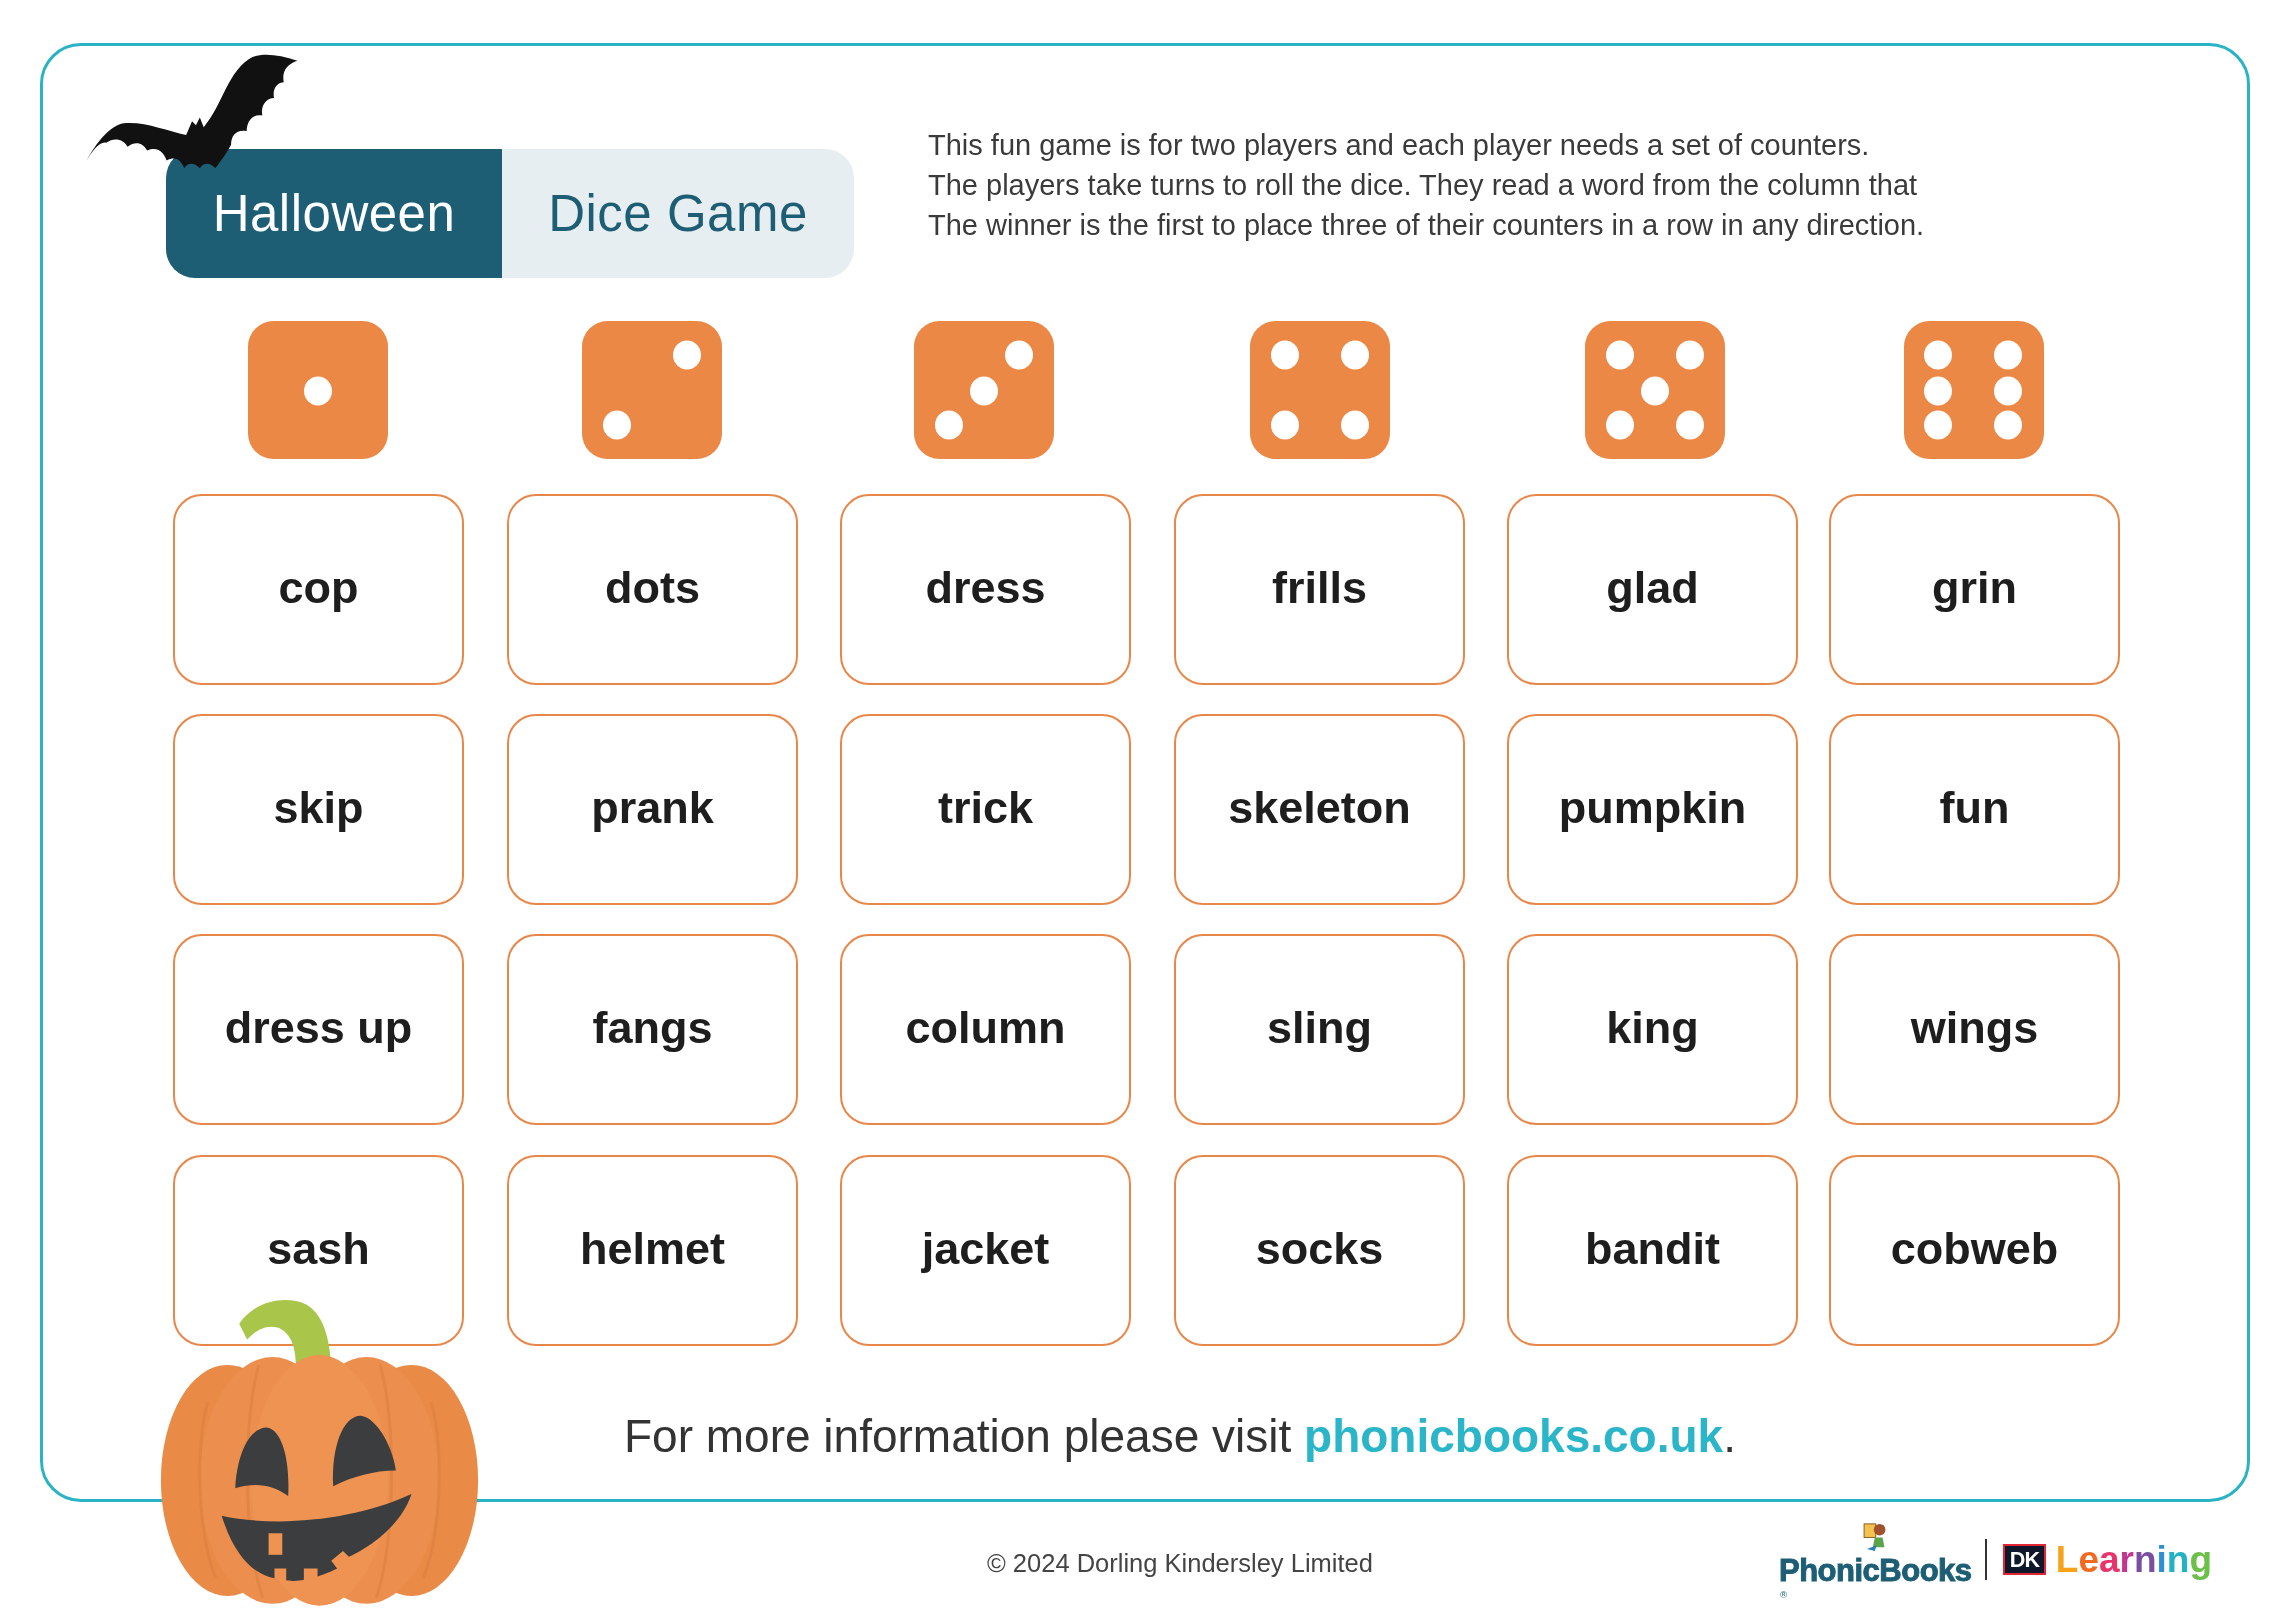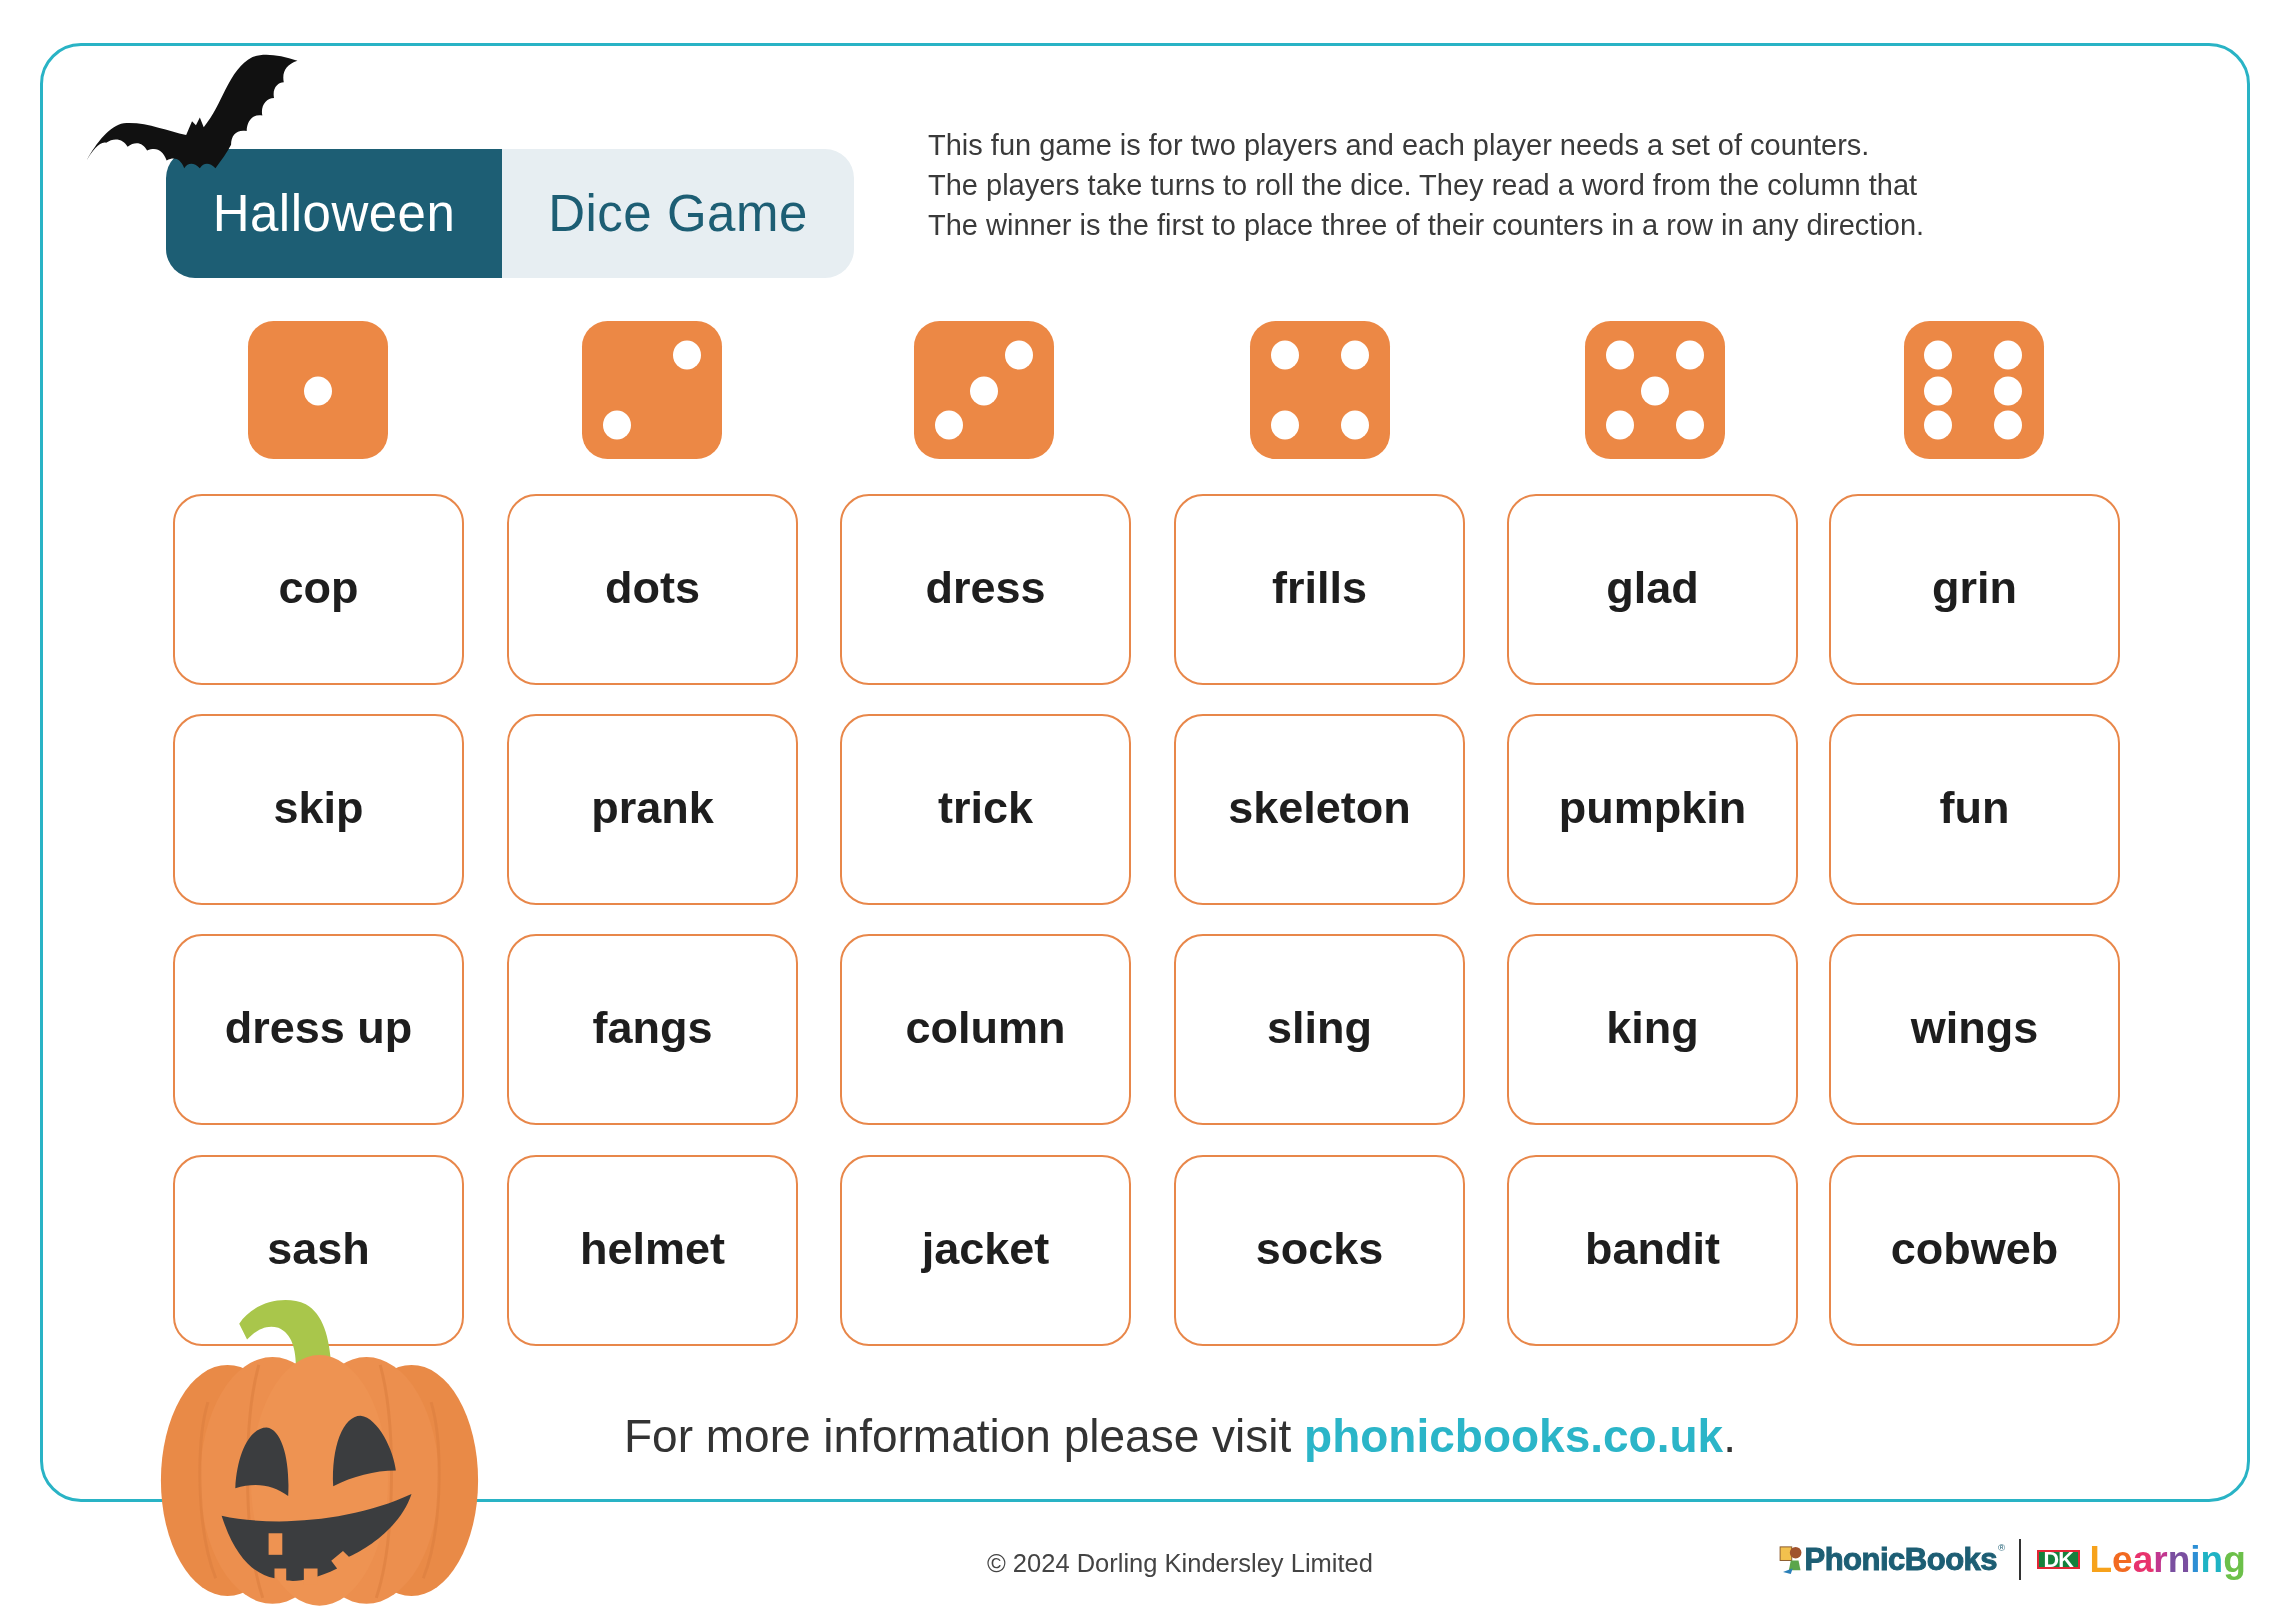--- a/index.html
+++ b/index.html
@@ -23,27 +23,27 @@
          transform: translate(-50%, -50%); }
   .card { position: absolute; width: 287px; height: 187px; border: 2.9px solid #e8874a;
           border-radius: 29px; background: #ffffff; display: flex; align-items: center;
           justify-content: center; }
   .card span { font-family: "Liberation Sans", sans-serif; font-weight: bold; font-size: 45px;
                color: #1e1e1e; margin-top: -3.9px; }
   .info-wrap { position: absolute; left: 624px; top: 1409px; font-size: 46px; color: #333; white-space: nowrap; }
   .copyright { position: absolute; left: 987px; top: 1549px; font-size: 25.5px; color: #444; white-space: nowrap; }
   .pumpkin { position: absolute; left: 157px; top: 1294px; width: 325px; height: 318px; z-index: 4; }
   .logos { position: absolute; left: 1779px; top: 1535px; height: 49px; display: flex; align-items: center; }
-  .pb-logo { display: flex; align-items: center; }
+  .pb-logo { display: flex; align-items: center; flex-direction: column; }
   .pb-text { font-family: "Liberation Sans", sans-serif; font-weight: bold; font-size: 31px;
              color: #1d5e74; letter-spacing: -0.5px; -webkit-text-stroke: 1px #1d5e74;
              text-shadow: 0 0 2px #fff; }
   .pb-reg { font-size: 9.8px; color: #1d5e74; align-self: flex-start; margin-left: 1px; }
   .divider { width: 2px; height: 41px; background: #333; margin: 0 15.7px 0 13.7px; }
-  .dk-box { width: 43px; height: 19px; border: 2.9px solid #e32636; background: #15803d; color: #fff;
+  .dk-box { width: 43px; height: 31px; border: 2.9px solid #e32636; background: #0f172a; color: #fff;
             font-weight: bold; font-size: 21.6px; display: flex; align-items: center; justify-content: center;
             box-sizing: border-box; letter-spacing: -1px; }
   .learning { font-weight: bold; font-size: 37px; margin-left: 9.8px; letter-spacing: 0px; }
   .learning span:nth-child(1) { color: #f7a21b; }
   .learning span:nth-child(2) { color: #f26a21; }
   .learning span:nth-child(3) { color: #e8336d; }
   .learning span:nth-child(4) { color: #c2378f; }
   .learning span:nth-child(5) { color: #7a4fa0; }
   .learning span:nth-child(6) { color: #2d8fd5; }
   .learning span:nth-child(7) { color: #1fb3c4; }

